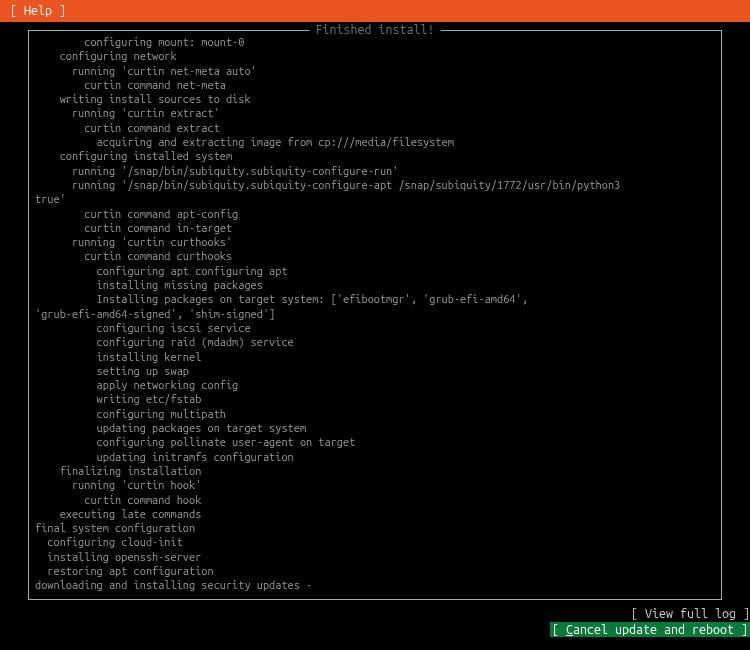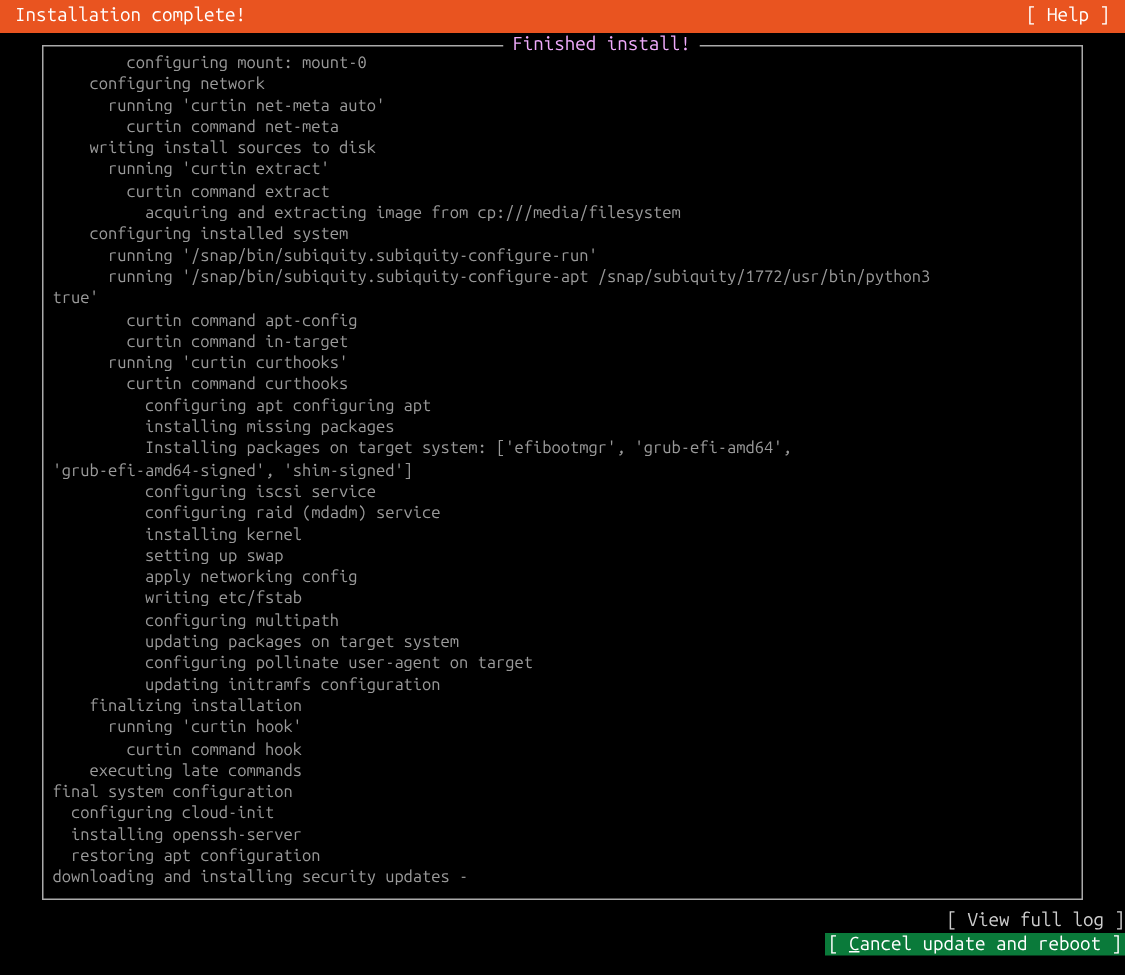--- a/index.html
+++ b/index.html
@@ -39,22 +39,21 @@
       height: 570px;
       padding: 4px 6px;
     }
     .frame-title {
       position: absolute;
       top: -9px;
       left: 50%;
       transform: translateX(-50%);
       background: #000;
       padding: 0 6px;
-      color: #f0abfc;
-      margin-left: 26px;
+      color: #737373;
     }
     .log-content {
       color: #888;
       white-space: pre;
       overflow: hidden;
       font-size: 11px;
       line-height: 1.3;
     }
     .log-line {
       color: #999;
@@ -74,21 +73,20 @@
       padding: 0 2px;
     }
     .underline {
       text-decoration: underline;
     }
   </style>
 </head>
 <body>
 
 <div class="header">
-  <span class="header-title">Installation complete!</span>
   <span class="header-help">[ Help ]</span>
 </div>
 
 <div class="main-frame">
   <span class="frame-title"> Finished install! </span>
   <div class="log-content" id="log-container"><div class="log-line">        configuring mount: mount-0</div><div class="log-line">    configuring network</div><div class="log-line">      running 'curtin net-meta auto'</div><div class="log-line">        curtin command net-meta</div><div class="log-line">    writing install sources to disk</div><div class="log-line">      running 'curtin extract'</div><div class="log-line">        curtin command extract</div><div class="log-line">          acquiring and extracting image from cp:///media/filesystem</div><div class="log-line">    configuring installed system</div><div class="log-line">      running '/snap/bin/subiquity.subiquity-configure-run'</div><div class="log-line">      running '/snap/bin/subiquity.subiquity-configure-apt /snap/subiquity/1772/usr/bin/python3</div><div class="log-line">true'</div><div class="log-line">        curtin command apt-config</div><div class="log-line">        curtin command in-target</div><div class="log-line">      running 'curtin curthooks'</div><div class="log-line">        curtin command curthooks</div><div class="log-line">          configuring apt configuring apt</div><div class="log-line">          installing missing packages</div><div class="log-line">          Installing packages on target system: ['efibootmgr', 'grub-efi-amd64',</div><div class="log-line">'grub-efi-amd64-signed', 'shim-signed']</div><div class="log-line">          configuring iscsi service</div><div class="log-line">          configuring raid (mdadm) service</div><div class="log-line">          installing kernel</div><div class="log-line">          setting up swap</div><div class="log-line">          apply networking config</div><div class="log-line">          writing etc/fstab</div><div class="log-line">          configuring multipath</div><div class="log-line">          updating packages on target system</div><div class="log-line">          configuring pollinate user-agent on target</div><div class="log-line">          updating initramfs configuration</div><div class="log-line">    finalizing installation</div><div class="log-line">      running 'curtin hook'</div><div class="log-line">        curtin command hook</div><div class="log-line">    executing late commands</div><div class="log-line">final system configuration</div><div class="log-line">  configuring cloud-init</div><div class="log-line">  installing openssh-server</div><div class="log-line">  restoring apt configuration</div><div class="log-line">downloading and installing security updates -</div></div>
 </div>
 
 <div class="footer">
   <div>

